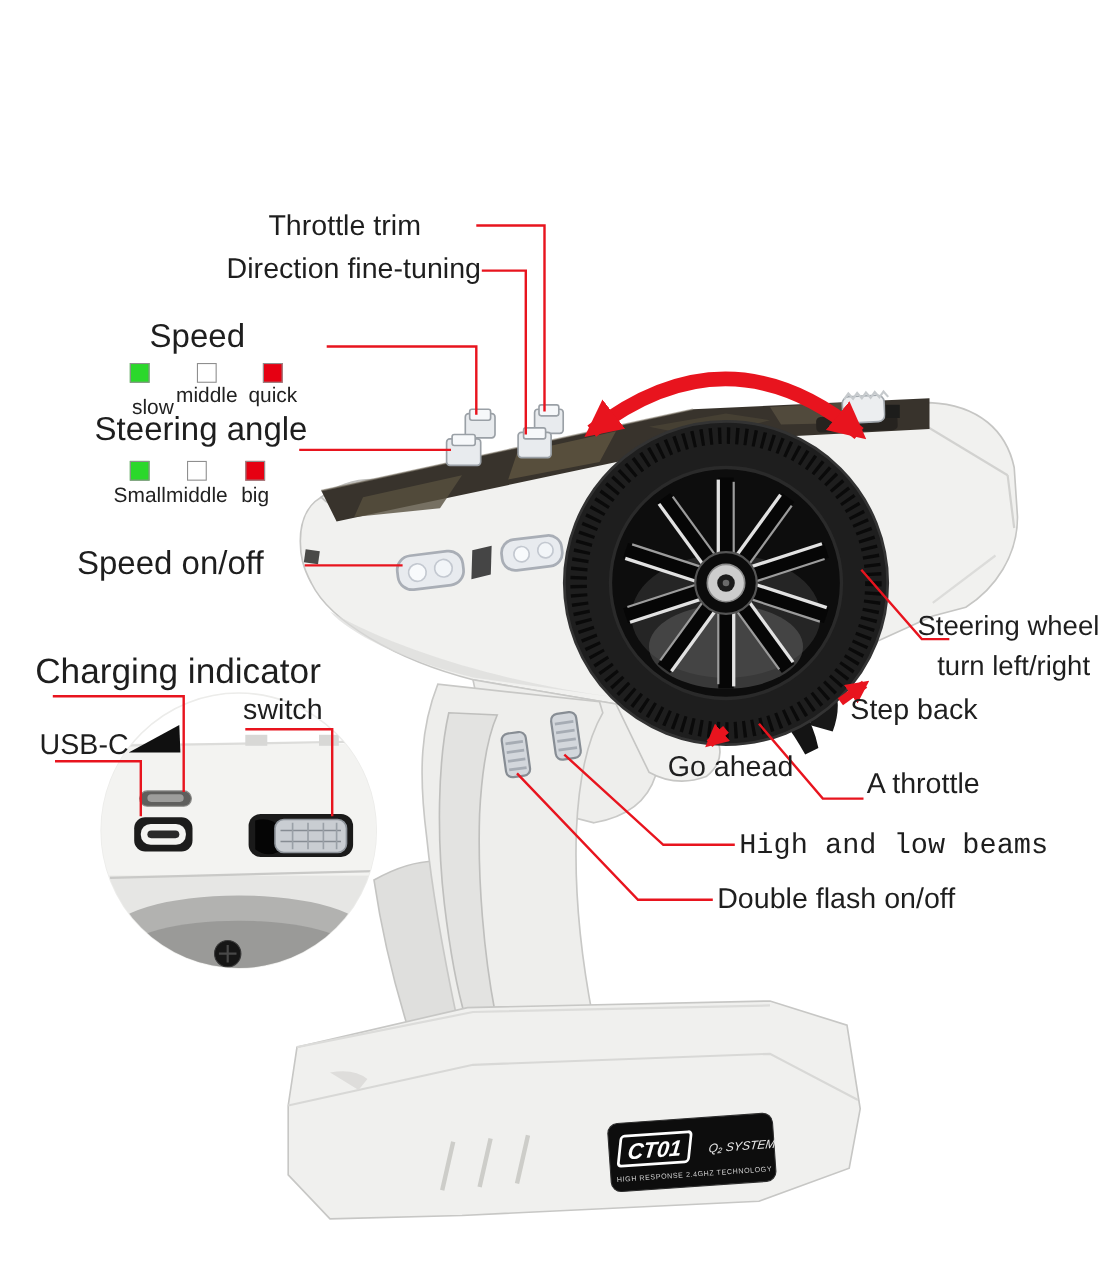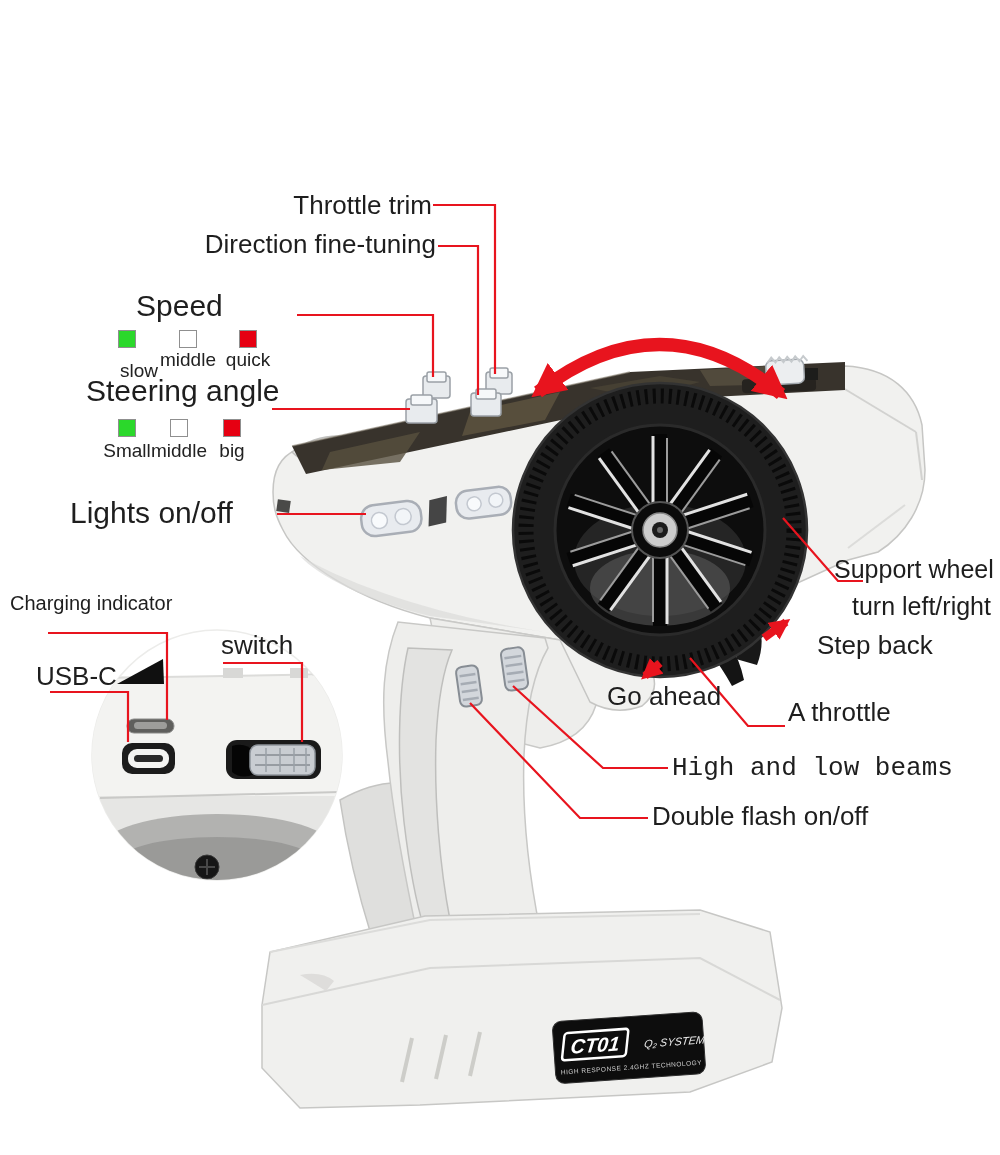--- a/index.html
+++ b/index.html
@@ -4,21 +4,21 @@
 <style>
   html,body{margin:0;padding:0;background:#fff;}
   .canvas{position:relative;width:1000px;height:1155px;background:#ffffff;
     font-family:"Liberation Sans","DejaVu Sans",sans-serif;color:#1c1c1c;overflow:hidden;}
   .title{position:absolute;left:0;top:14px;width:1000px;text-align:center;
     font-size:52px;font-weight:400;color:#111;letter-spacing:0px;}
   .subtitle{position:absolute;left:0;top:86px;width:1000px;text-align:center;
     font-size:26px;line-height:50px;color:#161616;}
   .cl{position:absolute;white-space:nowrap;font-size:26px;color:#1e1e1e;}
   .cl-lg{font-size:30px;}
-  .cl-right{text-align:right;}
+  .cl-right{margin-left:34px;}
   .legend-square{position:absolute;width:18px;height:18px;border:1px solid #8f8f8f;box-sizing:border-box;}
   .legend-label{position:absolute;width:70px;text-align:center;font-size:19px;color:#222;white-space:nowrap;}
   svg{position:absolute;left:0;top:0;}
 </style>
 </head>
 <body>
 
 <div class="canvas">
 
   <svg width="1000" height="1155" viewBox="0 0 1000 1155">
@@ -233,27 +233,27 @@
     </g>
   </svg>
 
   <div class="subtitle">
   </div>
 
   <div class="cl cl-right" style="left:210px;top:190px;width:222px;">Throttle trim</div>
   <div class="cl cl-right" style="left:172px;top:229px;width:264px;">Direction fine-tuning</div>
   <div class="cl cl-lg" style="left:136px;top:289px;">Speed</div>
   <div class="cl cl-lg" style="left:86px;top:374px;">Steering angle</div>
-  <div class="cl cl-lg" style="left:70px;top:496px;">Lights on/off</div>
-  <div class="cl" style="left:10px;top:592px;font-size:20px;">Charging indicator</div>
+  <div class="cl cl-lg" style="left:70px;top:496px;">Speed on/off</div>
+  <div class="cl" style="left:32px;top:592px;font-size:32px;">Charging indicator</div>
   <div class="cl" style="left:221px;top:630px;">switch</div>
   <div class="cl" style="left:36px;top:661px;">USB-C</div>
-  <div class="cl" style="left:834px;top:555px;font-size:25px;">Support wheel</div>
+  <div class="cl" style="left:834px;top:555px;font-size:25px;">Steering wheel</div>
   <div class="cl" style="left:852px;top:592px;font-size:25px;">turn left/right</div>
-  <div class="cl" style="left:817px;top:630px;text-align:center;">Step back</div>
+  <div class="cl" style="left:773px;top:630px;text-align:center;">Step back</div>
   <div class="cl" style="left:607px;top:681px;">Go ahead</div>
   <div class="cl" style="left:788px;top:697px;">A throttle</div>
   <div class="cl" style="left:672px;top:753px;font-family:Liberation Mono, monospace;">High and low beams</div>
   <div class="cl" style="left:652px;top:801px;">Double flash on/off</div>
 
   <div>
     <div class="legend-square" style="left: 118px; top: 330px; background-color: rgb(43, 216, 43);"></div>
     <div class="legend-square" style="left: 179px; top: 330px; background-color: rgb(255, 255, 255);"></div>
     <div class="legend-square" style="left: 239px; top: 330px; background-color: rgb(230, 0, 18);"></div>
     <div class="legend-label" style="left:104px;top:349px;margin-top:11px;">slow</div>

